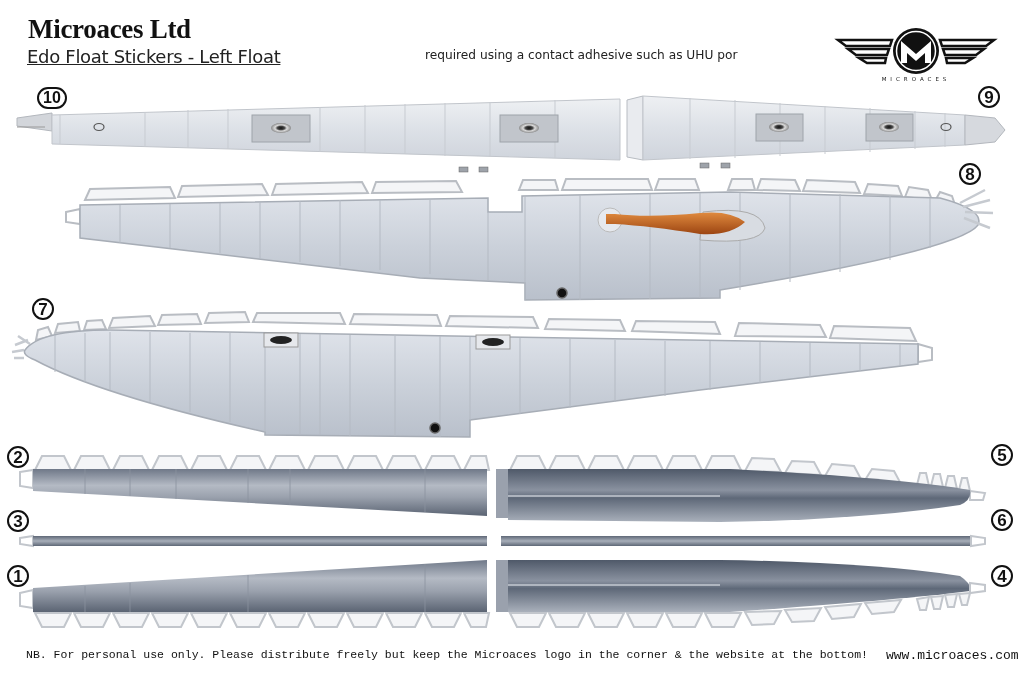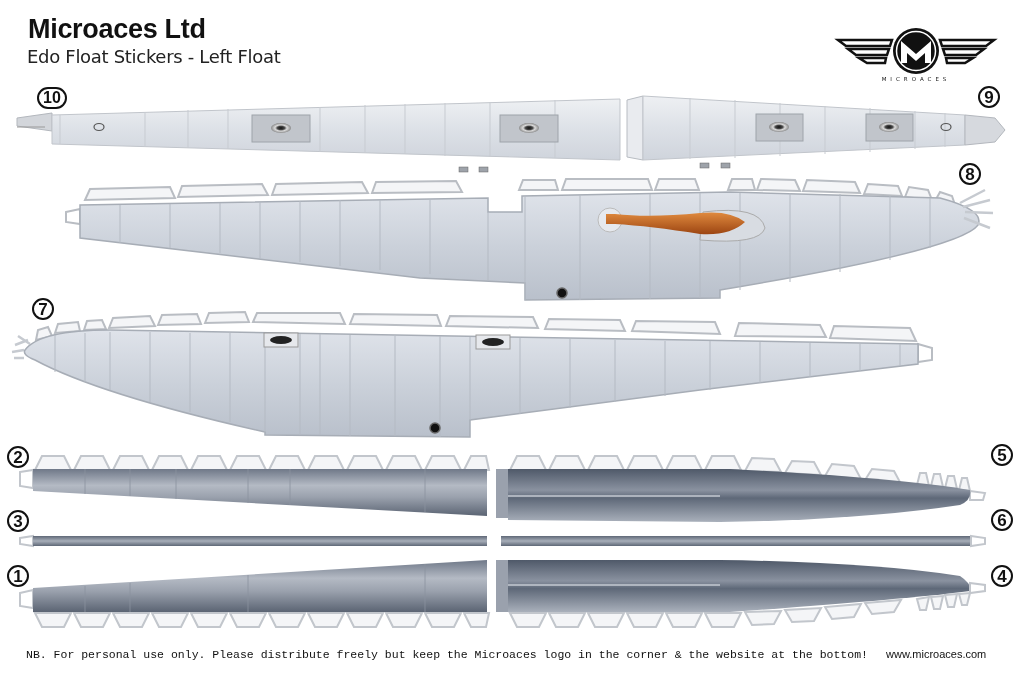--- a/index.html
+++ b/index.html
@@ -1,33 +1,34 @@
 <!DOCTYPE html>
 <html><head>
 <meta charset="utf-8">
 <style>
   html,body{margin:0;padding:0;background:#fff;}
   body{width:1024px;height:677px;position:relative;overflow:hidden;font-family:"DejaVu Sans",sans-serif;color:#111;}
   .abs{position:absolute;}
-  .title{left:28px;top:14px;font-family:Liberation Sans, sans-serif;font-weight:bold;font-size:27px;letter-spacing:-0.3px;color:#111;}
-  .subtitle{left:27px;top:46px;font-family:"DejaVu Sans",sans-serif;font-size:18px;color:#222;letter-spacing:-0.3px;}
+  .title{left:28px;top:14px;font-family:Liberation Serif, serif;font-weight:bold;font-size:27px;letter-spacing:-0.3px;color:#111;}
+  .subtitle{left:27px;top:46px;font-family:"DejaVu Sans",sans-serif;font-size:18px;color:#222;letter-spacing:-0.3px;text-decoration:underline;}
   .instr{left:425px;top:47px;font-size:12.2px;line-height:16px;color:#222;width:380px;}
   .logo{left:834px;top:26px;width:164px;height:58px;}
   .footer-note{left:26px;top:648px;font-family:Liberation Mono, monospace;font-size:11.5px;color:#111;}
-  .footer-url{left:886px;top:648px;font-family:Liberation Sans, sans-serif;font-size:11px;color:#111;}
+  .footer-url{left:886px;top:648px;font-family:Liberation Mono, monospace;font-size:13px;color:#111;}
   .num{width:22px;height:22px;border:2.5px solid #111;border-radius:50%;display:flex;align-items:center;justify-content:center;font-family:"Liberation Sans",sans-serif;font-weight:bold;font-size:17px;line-height:1;color:#111;box-sizing:border-box;}
   .num.wide{width:30px;border-radius:14px;font-size:16px;}
   svg.part{position:absolute;left:0;top:0;}
 </style>
 </head>
 <body>
 
 <div class="abs title">Microaces Ltd</div>
 <div class="abs subtitle">Edo Float Stickers - Left Float</div>
 <div class="abs instr">
+  <div>required using a contact adhesive such as UHU por</div>
 </div>
 
 <div class="abs logo">
   <svg width="164" height="58" viewBox="0 0 164 58">
     <g fill="none" stroke="#111" stroke-width="2.5">
       <path d="M4 14 L58 14 L56 20 L12 20 Z"></path>
       <path d="M14 23 L55 23 L53 29 L22 29 Z"></path>
       <path d="M25 32 L52 32 L51 37 L33 37 Z"></path>
       <path d="M160 14 L106 14 L108 20 L152 20 Z"></path>
       <path d="M150 23 L109 23 L111 29 L142 29 Z"></path>

